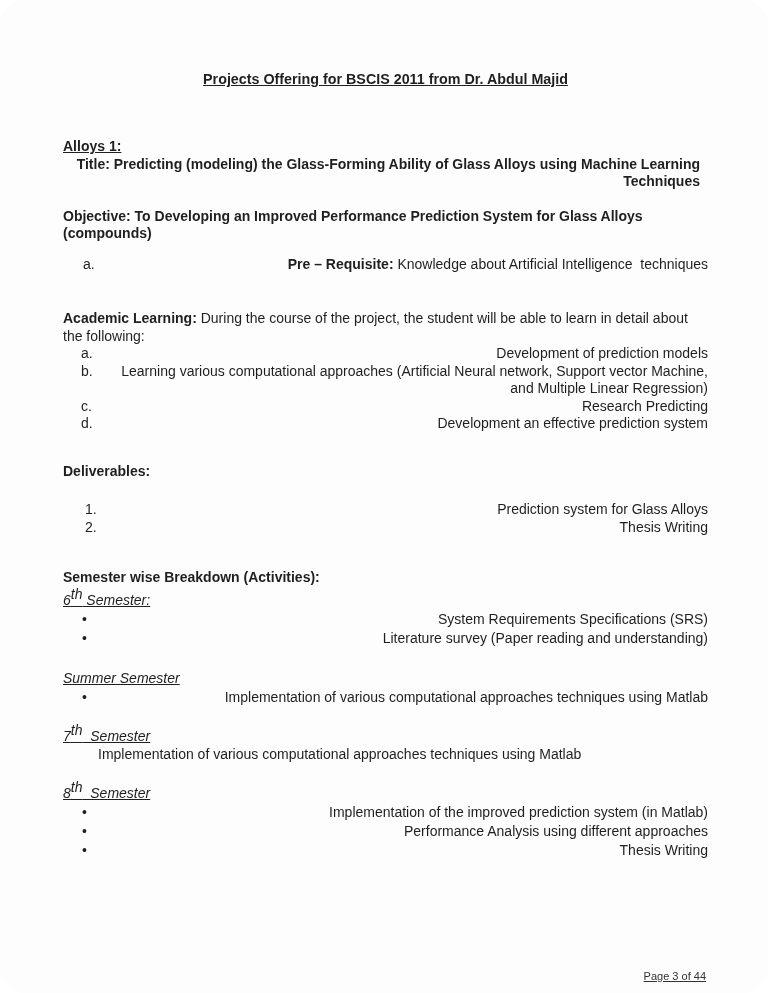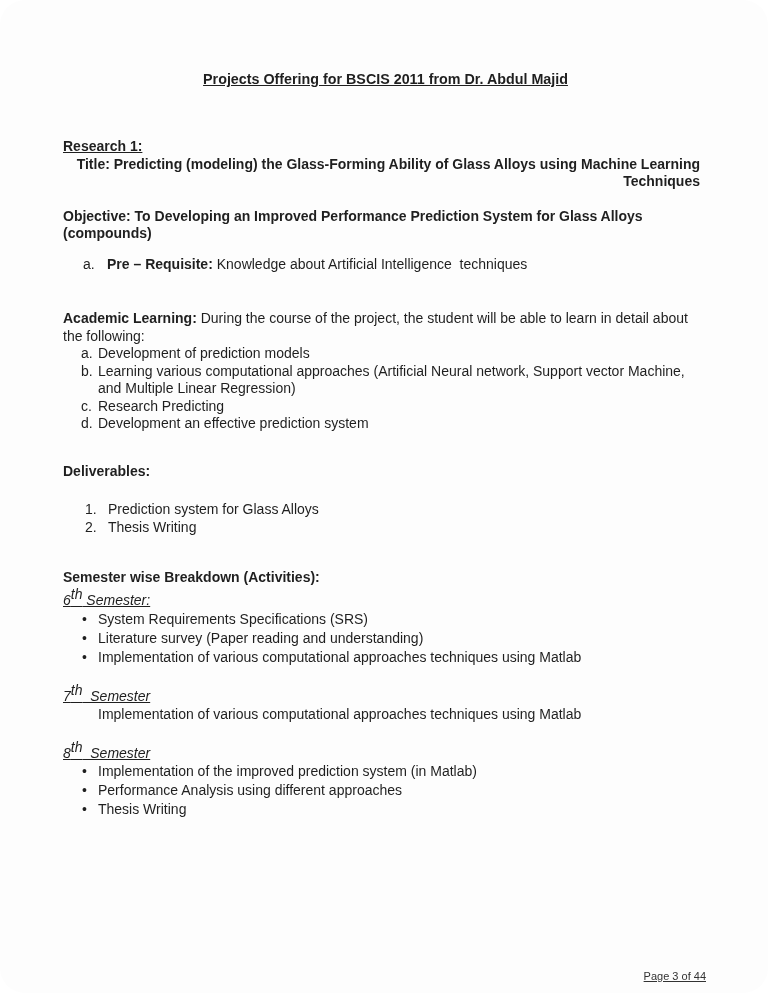--- a/index.html
+++ b/index.html
@@ -48,21 +48,21 @@
   .prereq-row {
     display: flex;
     margin: 13px 0 0 20px;
   }
   .prereq-marker { flex: 0 0 24px; }
   .academic-para { margin: 37px 0 0 0; }
   .bold { font-weight: bold; }
   .alpha-list { margin: 0 0 0 18px; }
   .li-row { display: flex; }
   .li-marker { flex: 0 0 17px; }
-  .li-text { flex: 1; }
+  .li-text { flex: 1; text-align: right; }
   .deliverables-heading {
     font-weight: bold;
     margin: 30px 0 0 0;
   }
   .num-list { margin: 21px 0 0 22px; }
   .num-marker { flex: 0 0 23px; }
   .sem-breakdown-heading {
     font-weight: bold;
     margin: 33px 0 0 0;
   }
@@ -88,21 +88,21 @@
   }
 </style>
 </head>
 <body>
 
 <div class="page">
   <div class="content">
 
     <h1 class="doc-title">Projects Offering for BSCIS 2011 from Dr. Abdul Majid</h1>
 
-    <p class="project-heading">Research 1:</p>
+    <p class="project-heading">Alloys 1:</p>
 
     <p class="project-title txt">Title: Predicting (modeling) the Glass-Forming Ability of Glass Alloys using Machine Learning Techniques</p>
 
     <p class="objective txt">Objective: To Developing an Improved Performance Prediction System for Glass Alloys (compounds)</p>
 
     <div class="prereq-row">
       <span class="prereq-marker">a.</span>
       <span class="li-text txt"><span class="bold">Pre – Requisite:</span><span class="txt"> Knowledge about Artificial Intelligence  techniques</span></span>
     </div>
 
@@ -147,20 +147,21 @@
       <div class="bullet-row">
         <span class="bullet-marker">•</span>
         <span class="li-text txt">System Requirements Specifications (SRS)</span>
       </div>
       <div class="bullet-row">
         <span class="bullet-marker">•</span>
         <span class="li-text txt">Literature survey (Paper reading and understanding)</span>
       </div>
     </div>
 
+    <p class="sem-heading sem-gap-summer"><span class="underlined"><span></span><sup></sup><span class="txt">Summer Semester</span></span></p>
     <div class="bullet-list">
       <div class="bullet-row">
         <span class="bullet-marker">•</span>
         <span class="li-text txt">Implementation of various computational approaches techniques using Matlab</span>
       </div>
     </div>
 
     <p class="sem-heading sem-gap"><span class="underlined"><span>7</span><sup>th</sup><span class="txt">  Semester</span></span></p>
     <div class="plain-indent txt">Implementation of various computational approaches techniques using Matlab</div>
 

